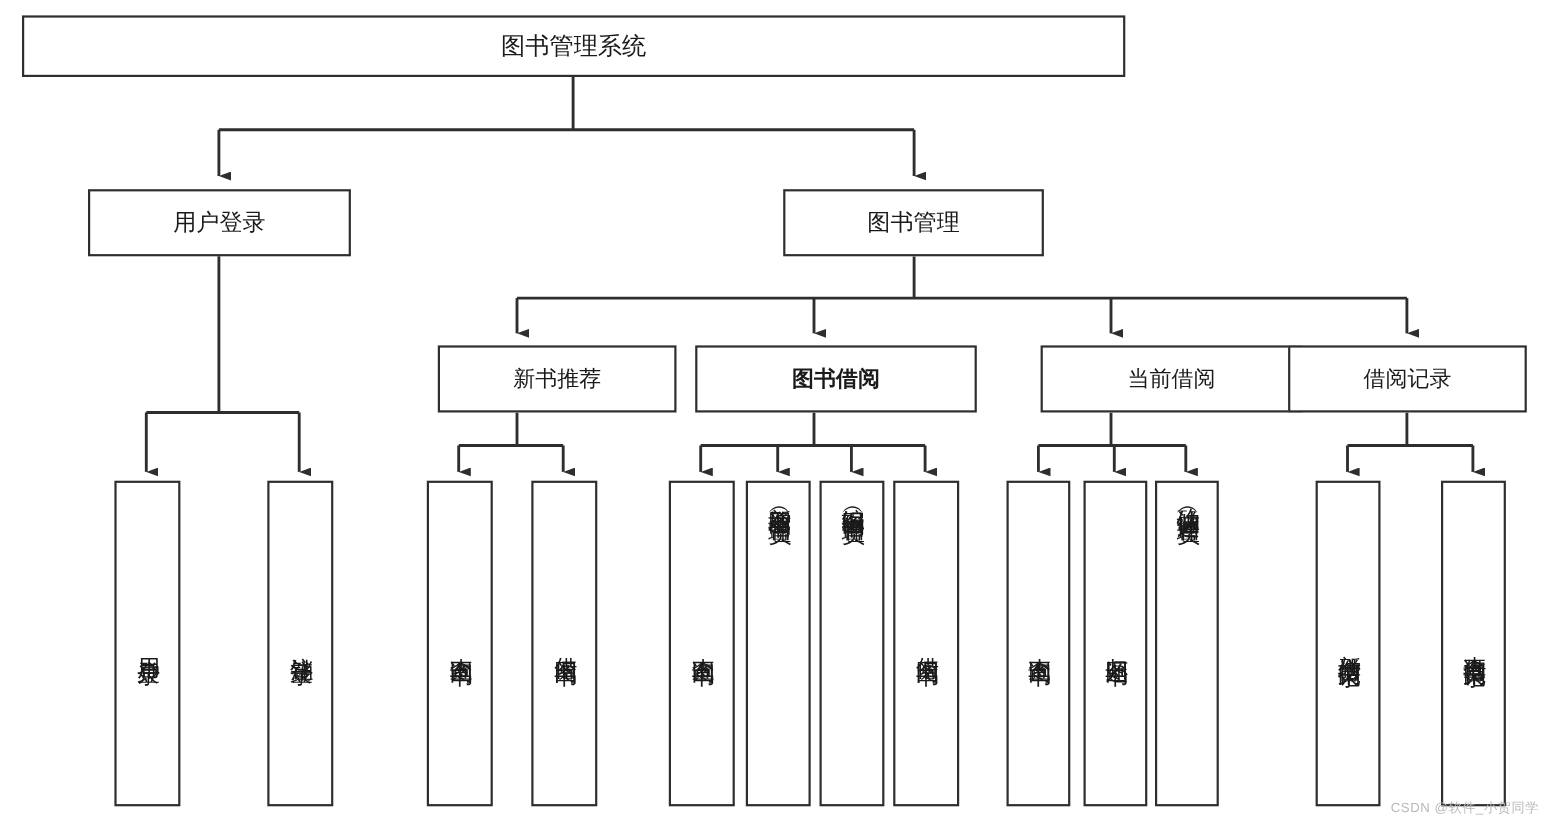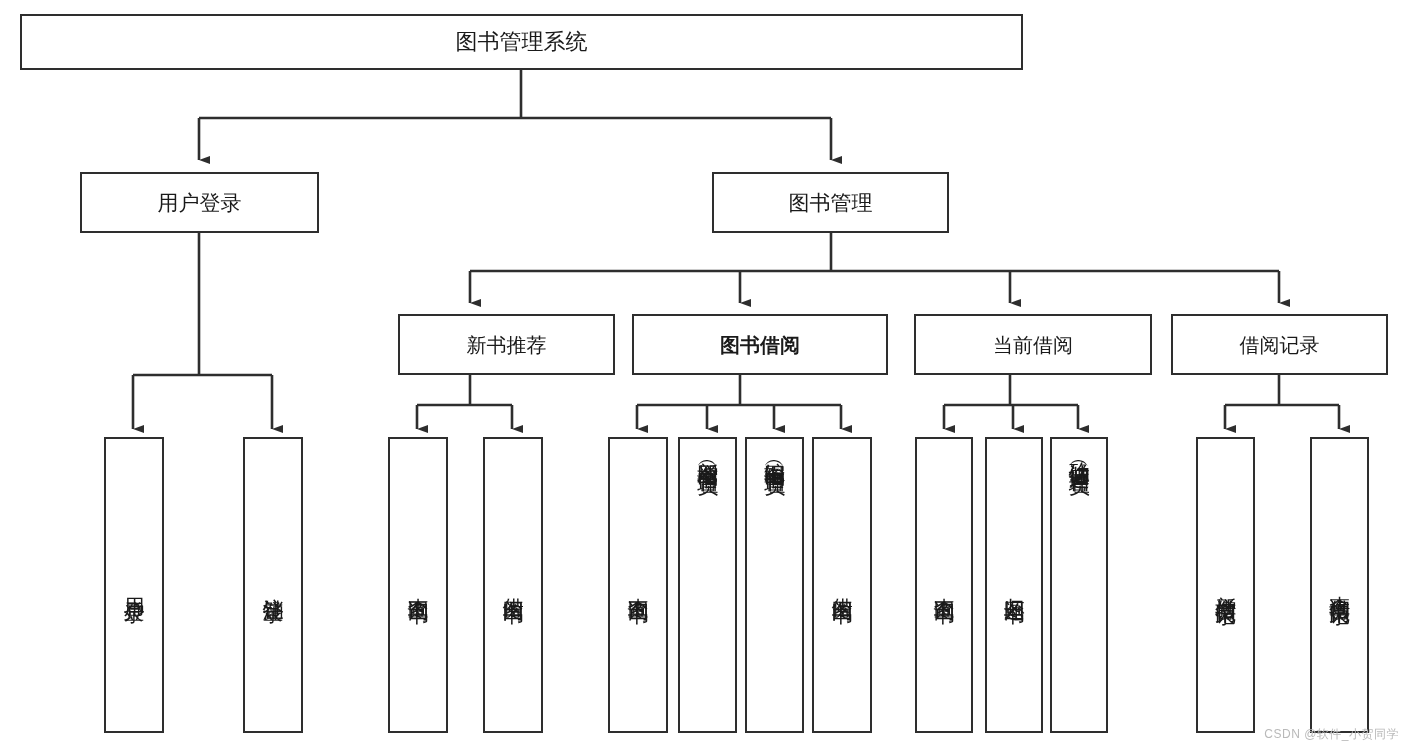--- a/index.html
+++ b/index.html
@@ -92,21 +92,21 @@
   </div>
 
   <div class="node lv2" style="left:362px;top:314px;width:217px;height:61px;margin-left:36px;">
     <span class="htext">新书推荐</span>
   </div>
 
   <div class="node lv2" style="left:632px;top:314px;width:256px;height:61px;font-weight:bold;">
     <span class="htext">图书借阅</span>
   </div>
 
-  <div class="node lv2" style="left:914px;top:314px;width:238px;height:61px;">
+  <div class="node lv2" style="left:946px;top:314px;width:238px;height:61px;">
     <span class="htext">当前借阅</span>
   </div>
 
   <div class="node lv2" style="left:1171px;top:314px;width:217px;height:61px;">
     <span class="htext">借阅记录</span>
   </div>
 
   <div class="node leaf" style="left:104px;top:437px;width:60px;height:296px;align-items:center;">
     <span class="vtext">用户登录</span>
   </div>

